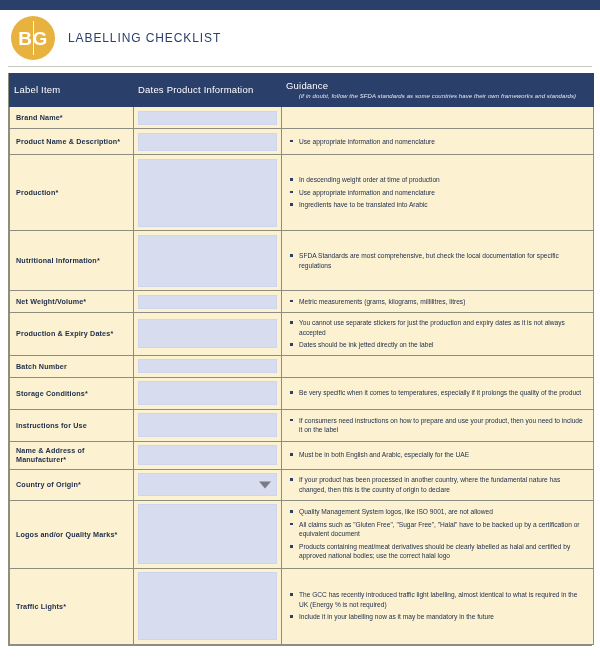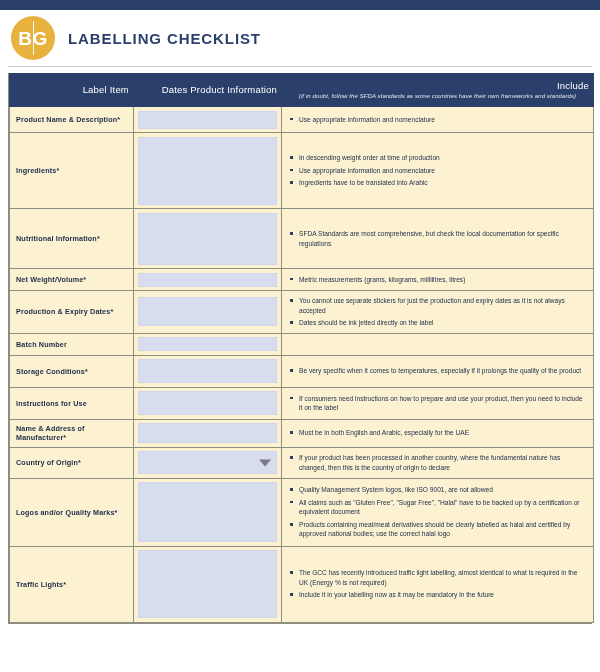--- a/index.html
+++ b/index.html
@@ -68,22 +68,22 @@
   }
   .brand-title {
     color: #2b3f6b;
     font-size: 15.5px;
     font-weight: bold;
     letter-spacing: 0.9px;
     line-height: 1.15;
   }
   .brand-subtitle {
     color: #2b3f6b;
-    font-size: 15px;
-    font-weight: bold;
+    font-size: 12px;
+    font-weight: normal;
     letter-spacing: 0.9px;
     margin-top: 2px;
     line-height: 1.15;
   }
 
   
   .rule {
     height: 1px;
     background: #c9c9c0;
     margin: 0 8px;
@@ -108,21 +108,21 @@
     background: #2b3f6b;
     color: #ffffff;
     font-weight: normal;
     padding: 6px 4px 7px 4px;
     vertical-align: middle;
     border: 1px solid #2b3f6b;
   }
   .th-label {
     font-size: 9.5px;
     display: block;
-    text-align: right;
+    text-align: left;
     letter-spacing: 0.2px;
   }
   .th-sub {
     display: block;
     font-size: 6px;
     font-style: italic;
     text-align: center;
     margin-top: 2px;
     color: #e6e9f2;
     letter-spacing: 0.1px;
@@ -219,39 +219,46 @@
       </colgroup>
       <thead>
         <tr>
           <th>
             <span class="th-label">Label Item</span>
           </th>
           <th>
             <span class="th-label">Dates Product Information</span>
           </th>
           <th>
-            <span class="th-label">Include</span>
+            <span class="th-label">Guidance</span>
             <span class="th-sub">(if in doubt, follow the SFDA standards as some countries have their own frameworks and standards)</span>
           </th>
         </tr>
       </thead>
       <tbody id="table-body">
+          <tr style="height: 22px;">
+            <td class="item-cell">Brand Name*</td>
+            <td class="input-cell">
+              <div class="input-box" style="height: 14px;"></div>
+            </td>
+            <td class="guidance-cell"></td>
+          </tr>
           <tr style="height: 26px;">
             <td class="item-cell">Product Name &amp; Description*</td>
             <td class="input-cell">
               <div class="input-box" style="height: 18px;"></div>
             </td>
             <td class="guidance-cell">
               <ul class="guide-list">
                 <li>Use appropriate information and nomenclature</li>
               </ul>
             </td>
           </tr>
           <tr style="height: 76px;">
-            <td class="item-cell">Ingredients*</td>
+            <td class="item-cell">Production*</td>
             <td class="input-cell">
               <div class="input-box" style="height: 68px;"></div>
             </td>
             <td class="guidance-cell">
               <ul class="guide-list">
                 <li>In descending weight order at time of production</li>
                 <li>Use appropriate information and nomenclature</li>
                 <li>Ingredients have to be translated into Arabic</li>
               </ul>
             </td>

